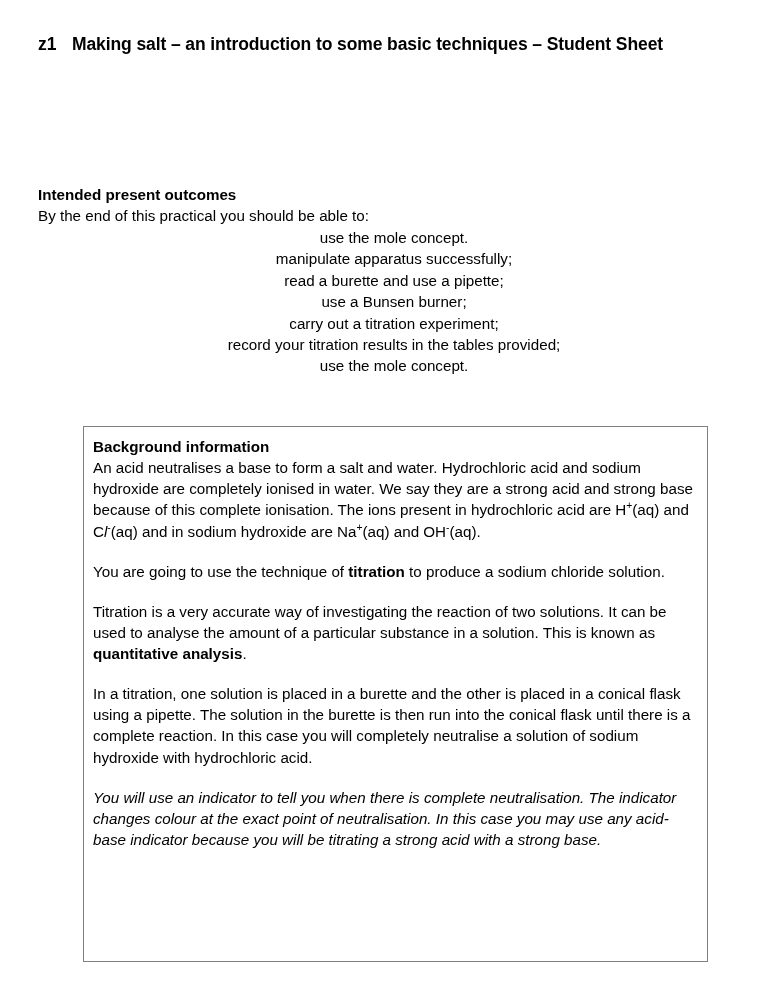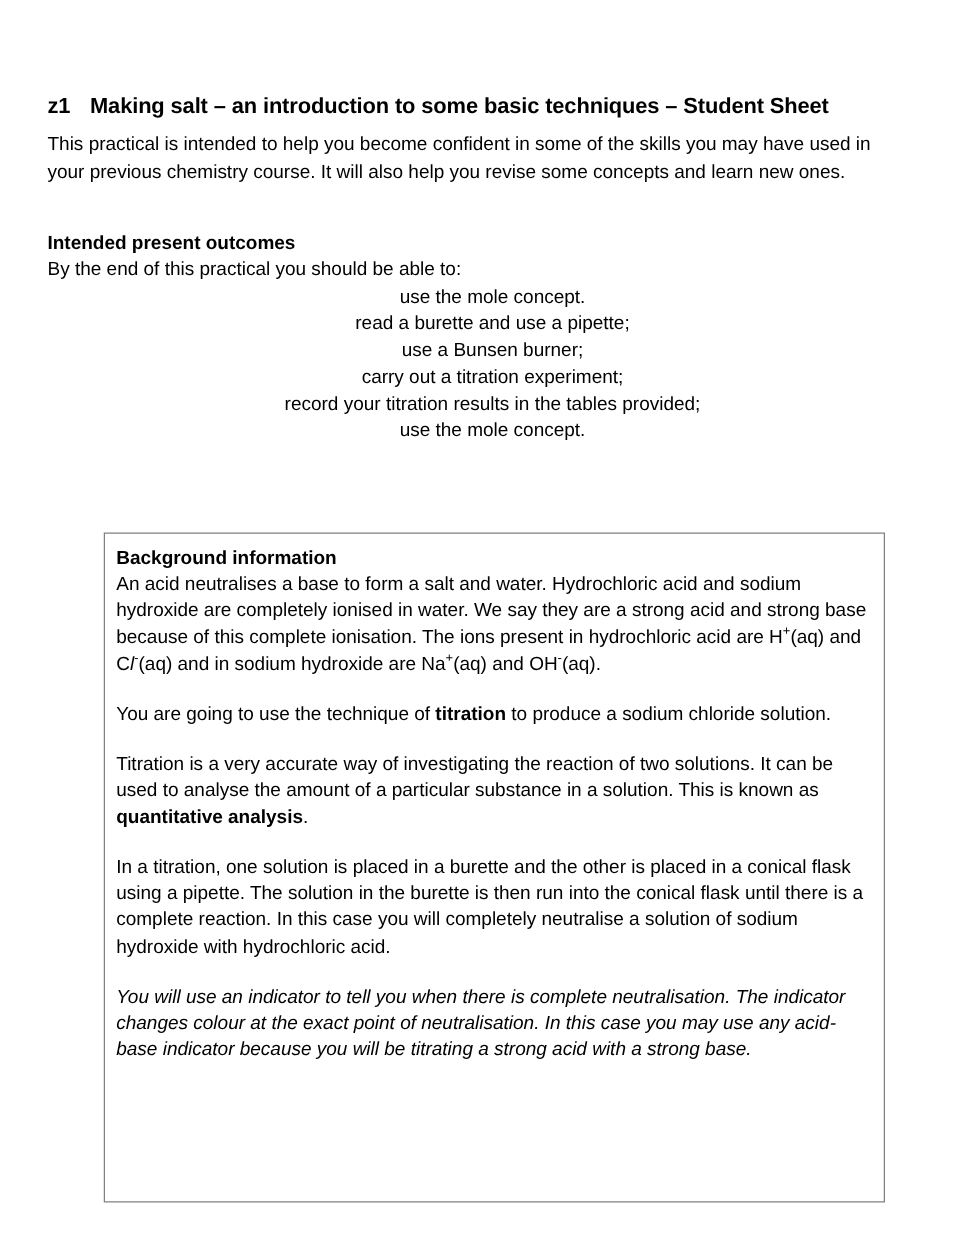--- a/index.html
+++ b/index.html
@@ -29,21 +29,20 @@
     top: 33px;
     width: 700px;
     font-size: 17.5px;
     font-weight: bold;
     line-height: 1.32;
     letter-spacing: -0.1px;
   }
   .title-row {
     display: flex;
     align-items: flex-end;
-    margin-top: 40px;
   }
   .title-code {
     flex: 0 0 auto;
     width: 34px;
   }
   .title-text {
     flex: 1 1 auto;
   }
 
   
@@ -122,27 +121,27 @@
 
 <div class="page">
 
   <div class="title-block">
     <div class="title-row">
       <span class="title-code">z1</span>
       <span class="title-text">Making salt – an introduction to some basic techniques – Student Sheet</span>
     </div>
   </div>
 
-  <div class="intro-para">This practical is intended to help you become confident in some of the skills you may have used in your previous chemistry course.  It will also help you revise some concepts and learn new ones.</div>
 
   <div class="outcomes">
     <div class="outcomes-heading">Intended present outcomes</div>
     <div>By the end of this practical you should be able to:</div>
     <ul class="outcomes-list">
       <li>use the mole concept.</li>
+      <li>manipulate apparatus successfully;</li>
       <li>read a burette and use a pipette;</li>
       <li>use a Bunsen burner;</li>
       <li>carry out a titration experiment;</li>
       <li>record your titration results in the tables provided;</li>
       <li>use the mole concept.</li>
     </ul>
   </div>
 
   <div class="info-box">
     <h2>Background information</h2>

